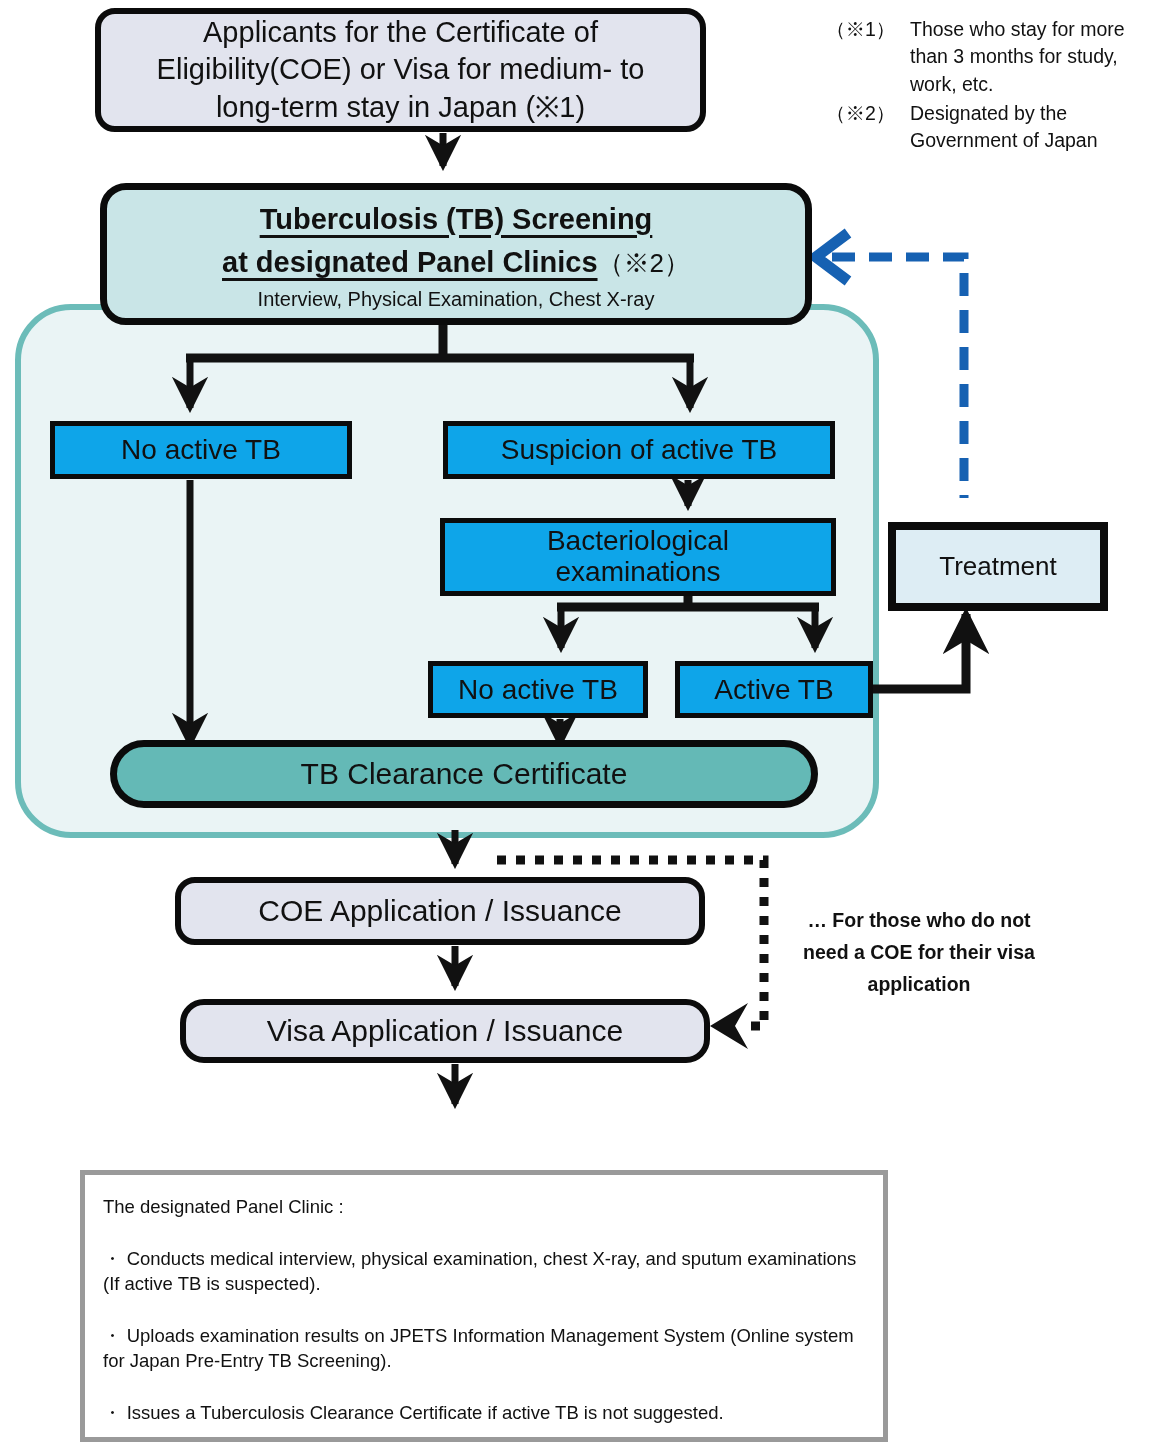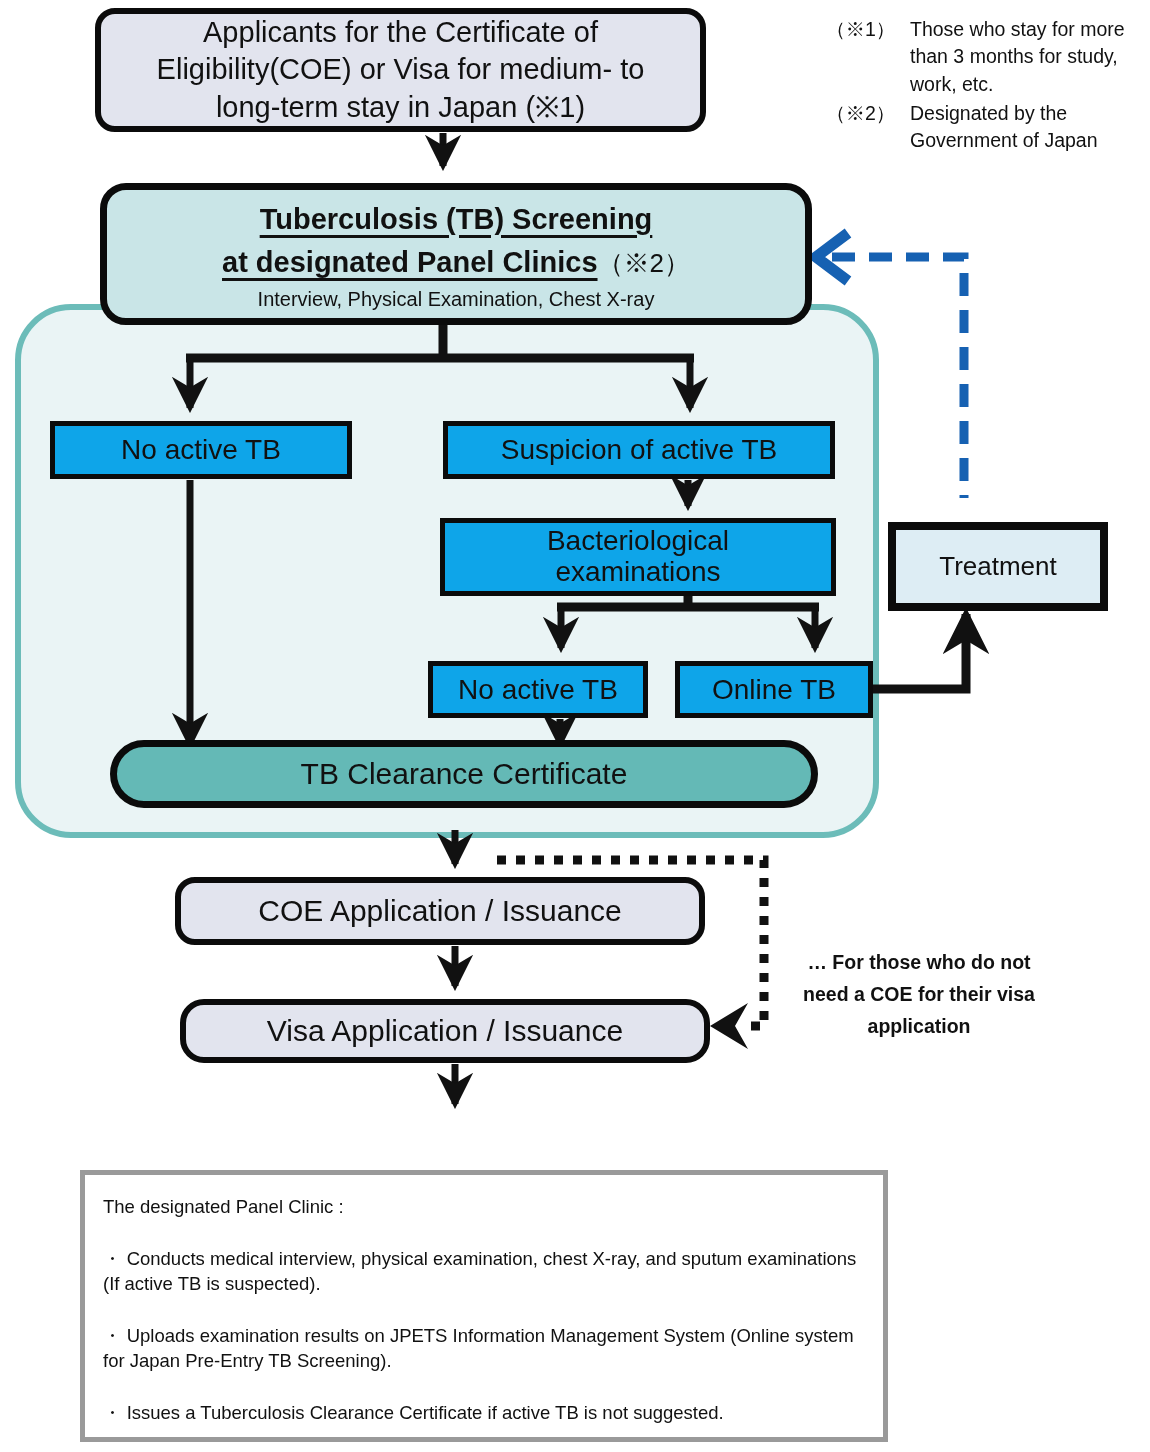--- a/index.html
+++ b/index.html
@@ -23,21 +23,21 @@
   }
   .u{text-decoration:underline;text-decoration-thickness:3px;text-underline-offset:6px;}
   .screen-title{font-weight:bold;font-size:29px;}
   .screen-ref{font-weight:400;font-size:26px;}
   .screen-sub{font-size:20px;font-weight:400;line-height:1.2;margin-top:2px;}
   #legend-notes{position:absolute;left:826px;top:16px;width:322px;font-size:19.5px;line-height:1.4;}
   .note-row{display:flex;margin-bottom:2px;}
   .note-label{flex:0 0 84px;white-space:nowrap;}
   .note-text{flex:1;}
   #dotted-note{
-    position:absolute;left:793px;top:946px;width:252px;font-size:19.5px;
+    position:absolute;left:793px;top:904px;width:252px;font-size:19.5px;
     line-height:1.65;text-align:center;font-weight:600;
   }
   #entry-label{
     position:absolute;left:300px;top:1118px;width:320px;text-align:center;
     font-size:31px;
   }
   #panel-box{
     position:absolute;left:80px;top:1170px;width:808px;height:272px;box-sizing:border-box;
     border:5px solid #9a9a9a;background:#ffffff;padding:20px 18px;font-size:18.5px;line-height:1.35;
   }
@@ -117,21 +117,21 @@
   </div>
 
   <div class="box inner" style="left:440px;top:518px;width:396px;height:78px;line-height:1.1;padding:15px 40px;">
     <span>Bacteriological examinations</span>
   </div>
 
   <div class="box inner" style="left:428px;top:661px;width:220px;height:57px;">
     <span>No active TB</span>
   </div>
   <div class="box inner" style="left:675px;top:661px;width:198px;height:57px;">
-    <span>Online TB</span>
+    <span>Active TB</span>
   </div>
 
   <div class="box treatment" style="left:888px;top:522px;width:220px;height:89px;">
     <span>Treatment</span>
   </div>
 
   <div class="box clearance" style="left:110px;top:740px;width:708px;height:68px;">
     <span>TB Clearance Certificate</span>
   </div>
 

